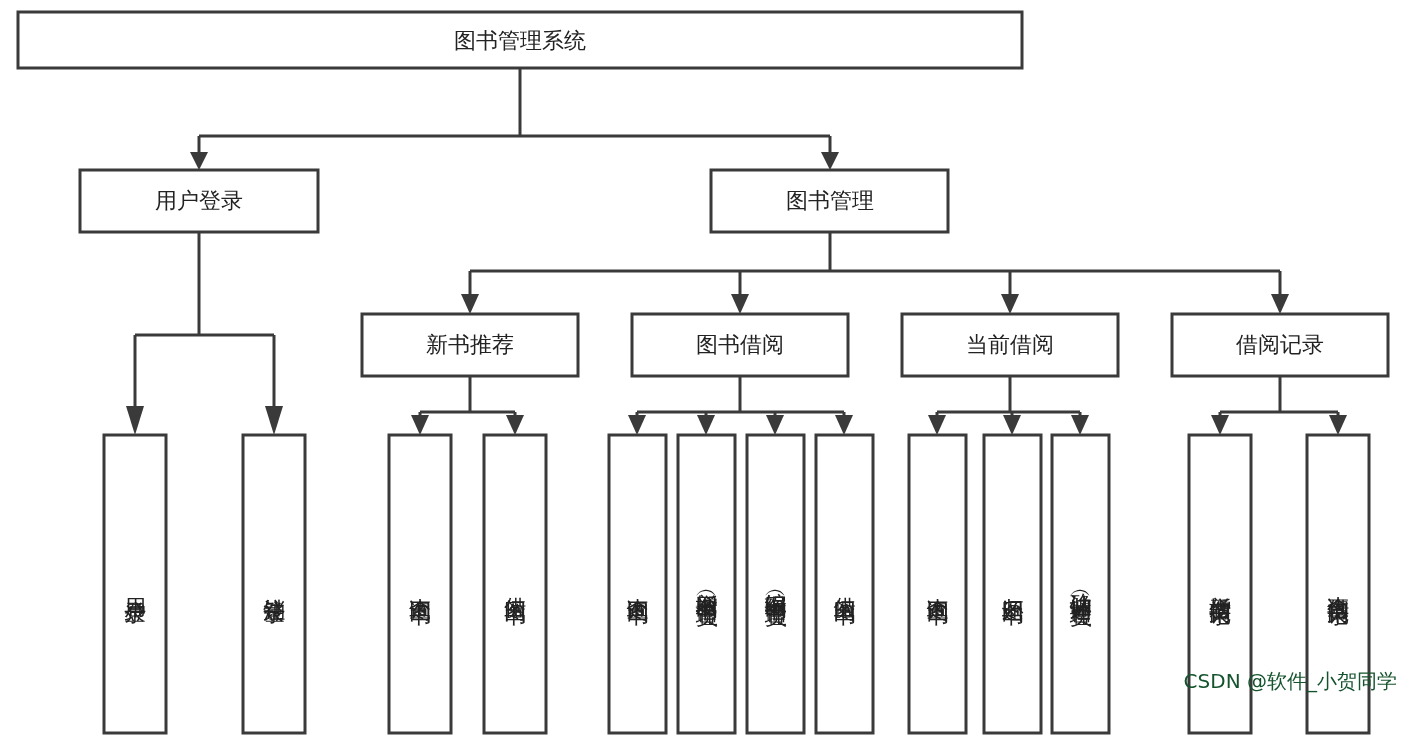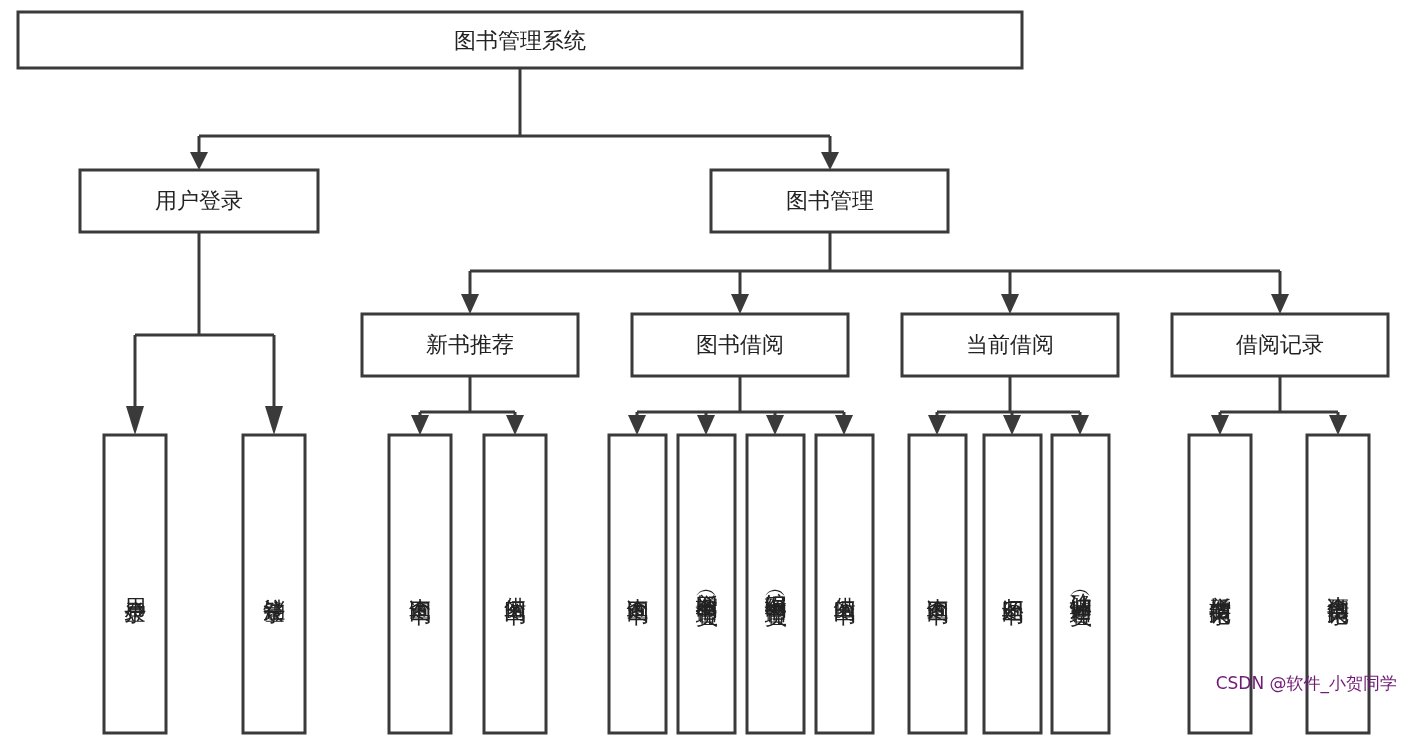--- a/index.html
+++ b/index.html
@@ -60,22 +60,22 @@
     letter-spacing: 2px;
     white-space: nowrap;
     pointer-events: none;
     text-align: center;
   }
   .watermark {
     position: absolute;
     right: 8px;
     bottom: 6px;
     font-family: "DejaVu Sans", "Liberation Sans", sans-serif;
-    font-size: 17px;
-    color: #701a75;
+    font-size: 20px;
+    color: #14532d;
     white-space: nowrap;
     letter-spacing: 0px;
   }
 </style>
 </head>
 <body>
 
 <div id="diagram-root">
 
   <svg id="flow-svg" viewBox="0 0 1405 747">

